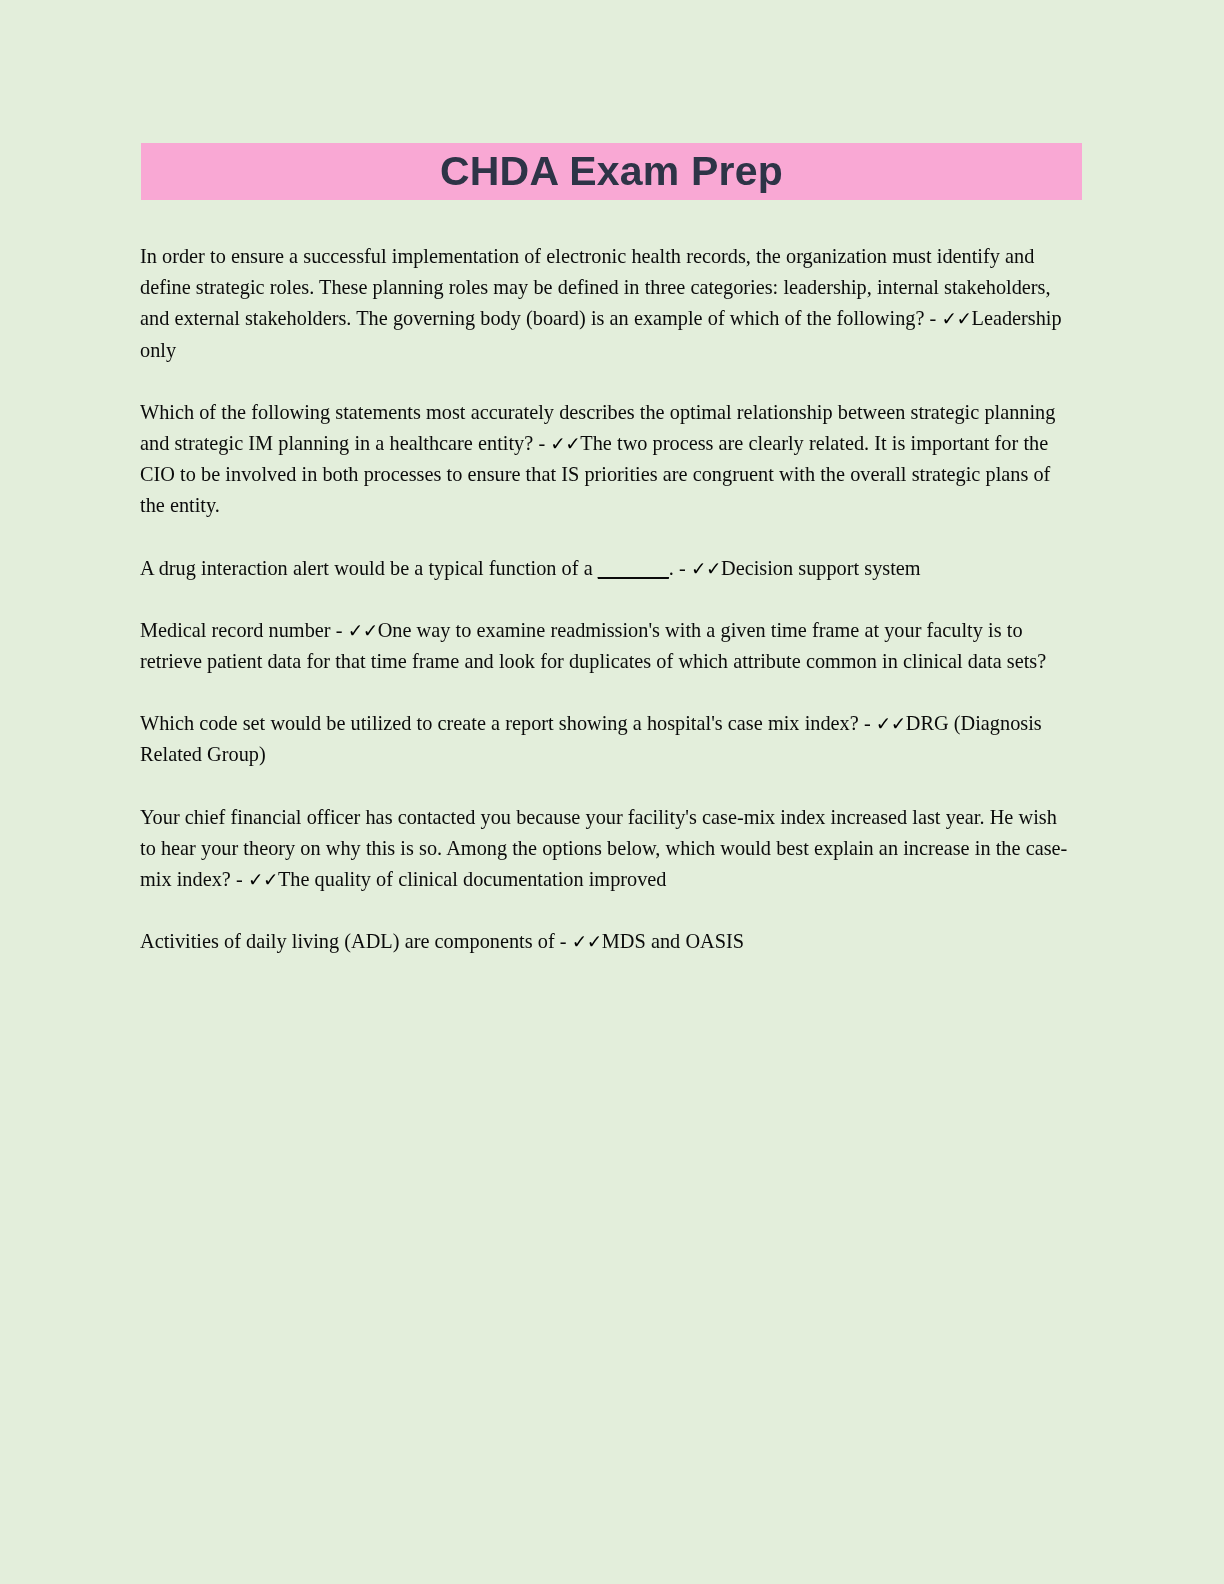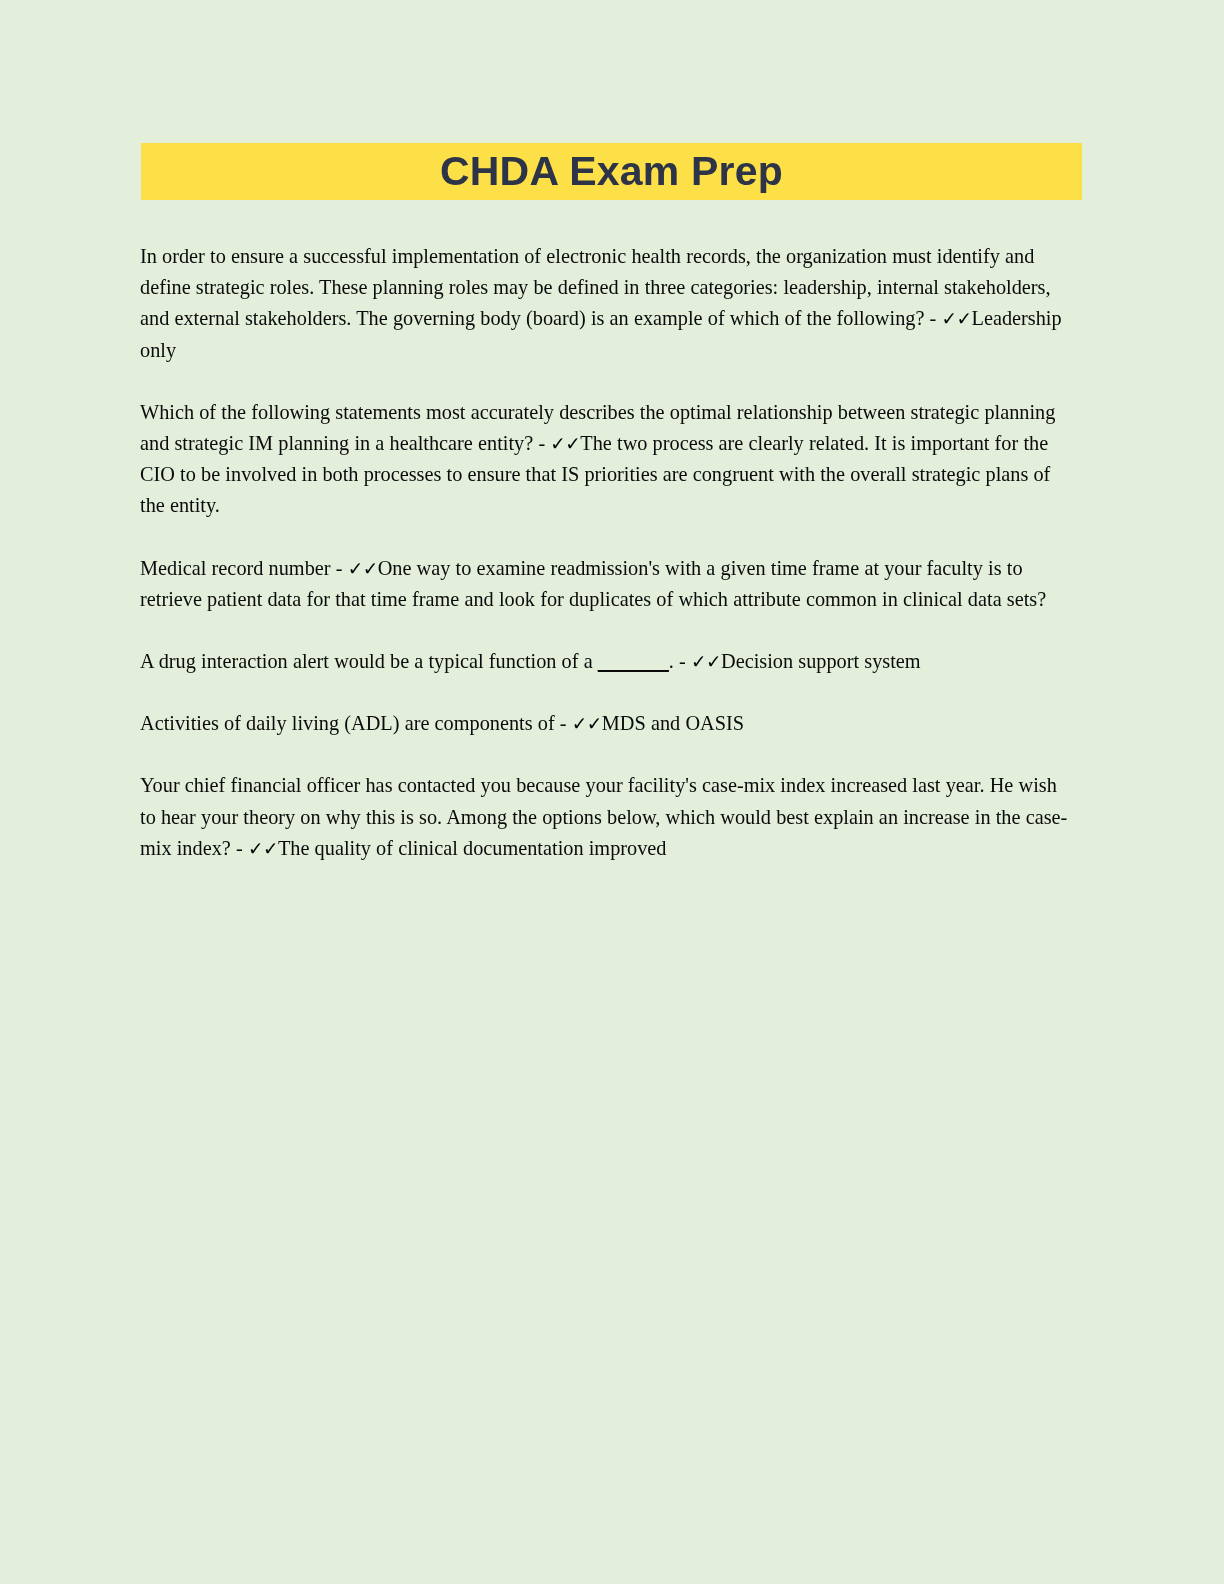--- a/index.html
+++ b/index.html
@@ -22,21 +22,21 @@
     box-sizing: border-box;
   }
 
   
   .title-banner {
     position: absolute;
     left: 141px;
     top: 143px;
     width: 941px;
     height: 57px;
-    background: #fde047;
+    background: #f9a8d4;
     display: flex;
     align-items: center;
     justify-content: center;
   }
   .title-text {
     font-family: "Liberation Sans", "DejaVu Sans", sans-serif;
     font-weight: bold;
     font-size: 41px;
     line-height: 1;
     color: #2e3447;
@@ -84,19 +84,20 @@
 
 <div class="page">
 
   <div class="title-banner">
     <div class="title-text">CHDA Exam Prep</div>
   </div>
 
   <div class="body-block">
       <p class="qa-item"><span>In order to ensure a successful implementation of electronic health records, the organization must identify and define strategic roles. These planning roles may be defined in three categories: leadership, internal stakeholders, and external stakeholders. The governing body (board) is an example of which of the following? - </span><span class="check">✓✓</span><span>Leadership only</span></p>
       <p class="qa-item"><span>Which of the following statements most accurately describes the optimal relationship between strategic planning and strategic IM planning in a healthcare entity? - </span><span class="check">✓✓</span><span>The two process are clearly related. It is important for the CIO to be involved in both processes to ensure that IS priorities are congruent with the overall strategic plans of the entity.</span></p>
+      <p class="qa-item"><span>A drug interaction alert would be a typical function of a </span><span class="blank">_______</span><span>. - </span><span class="check">✓✓</span><span>Decision support system</span></p>
       <p class="qa-item"><span>Medical record number - </span><span class="check">✓✓</span><span>One way to examine readmission's with a given time frame at your faculty is to retrieve patient data for that time frame and look for duplicates of which attribute common in clinical data sets?</span></p>
-      <p class="qa-item"><span>A drug interaction alert would be a typical function of a </span><span class="blank">_______</span><span>. - </span><span class="check">✓✓</span><span>Decision support system</span></p>
+      <p class="qa-item"><span>Which code set would be utilized to create a report showing a hospital's case mix index? - </span><span class="check">✓✓</span><span>DRG (Diagnosis Related Group)</span></p>
+      <p class="qa-item"><span>Your chief financial officer has contacted you because your facility's case-mix index increased last year. He wish to hear your theory on why this is so. Among the options below, which would best explain an increase in the case-mix index? - </span><span class="check">✓✓</span><span>The quality of clinical documentation improved</span></p>
       <p class="qa-item"><span>Activities of daily living (ADL) are components of - </span><span class="check">✓✓</span><span>MDS and OASIS</span></p>
-      <p class="qa-item"><span>Your chief financial officer has contacted you because your facility's case-mix index increased last year. He wish to hear your theory on why this is so. Among the options below, which would best explain an increase in the case-mix index? - </span><span class="check">✓✓</span><span>The quality of clinical documentation improved</span></p>
     </div>
 
 </div>
 
 </body></html>

